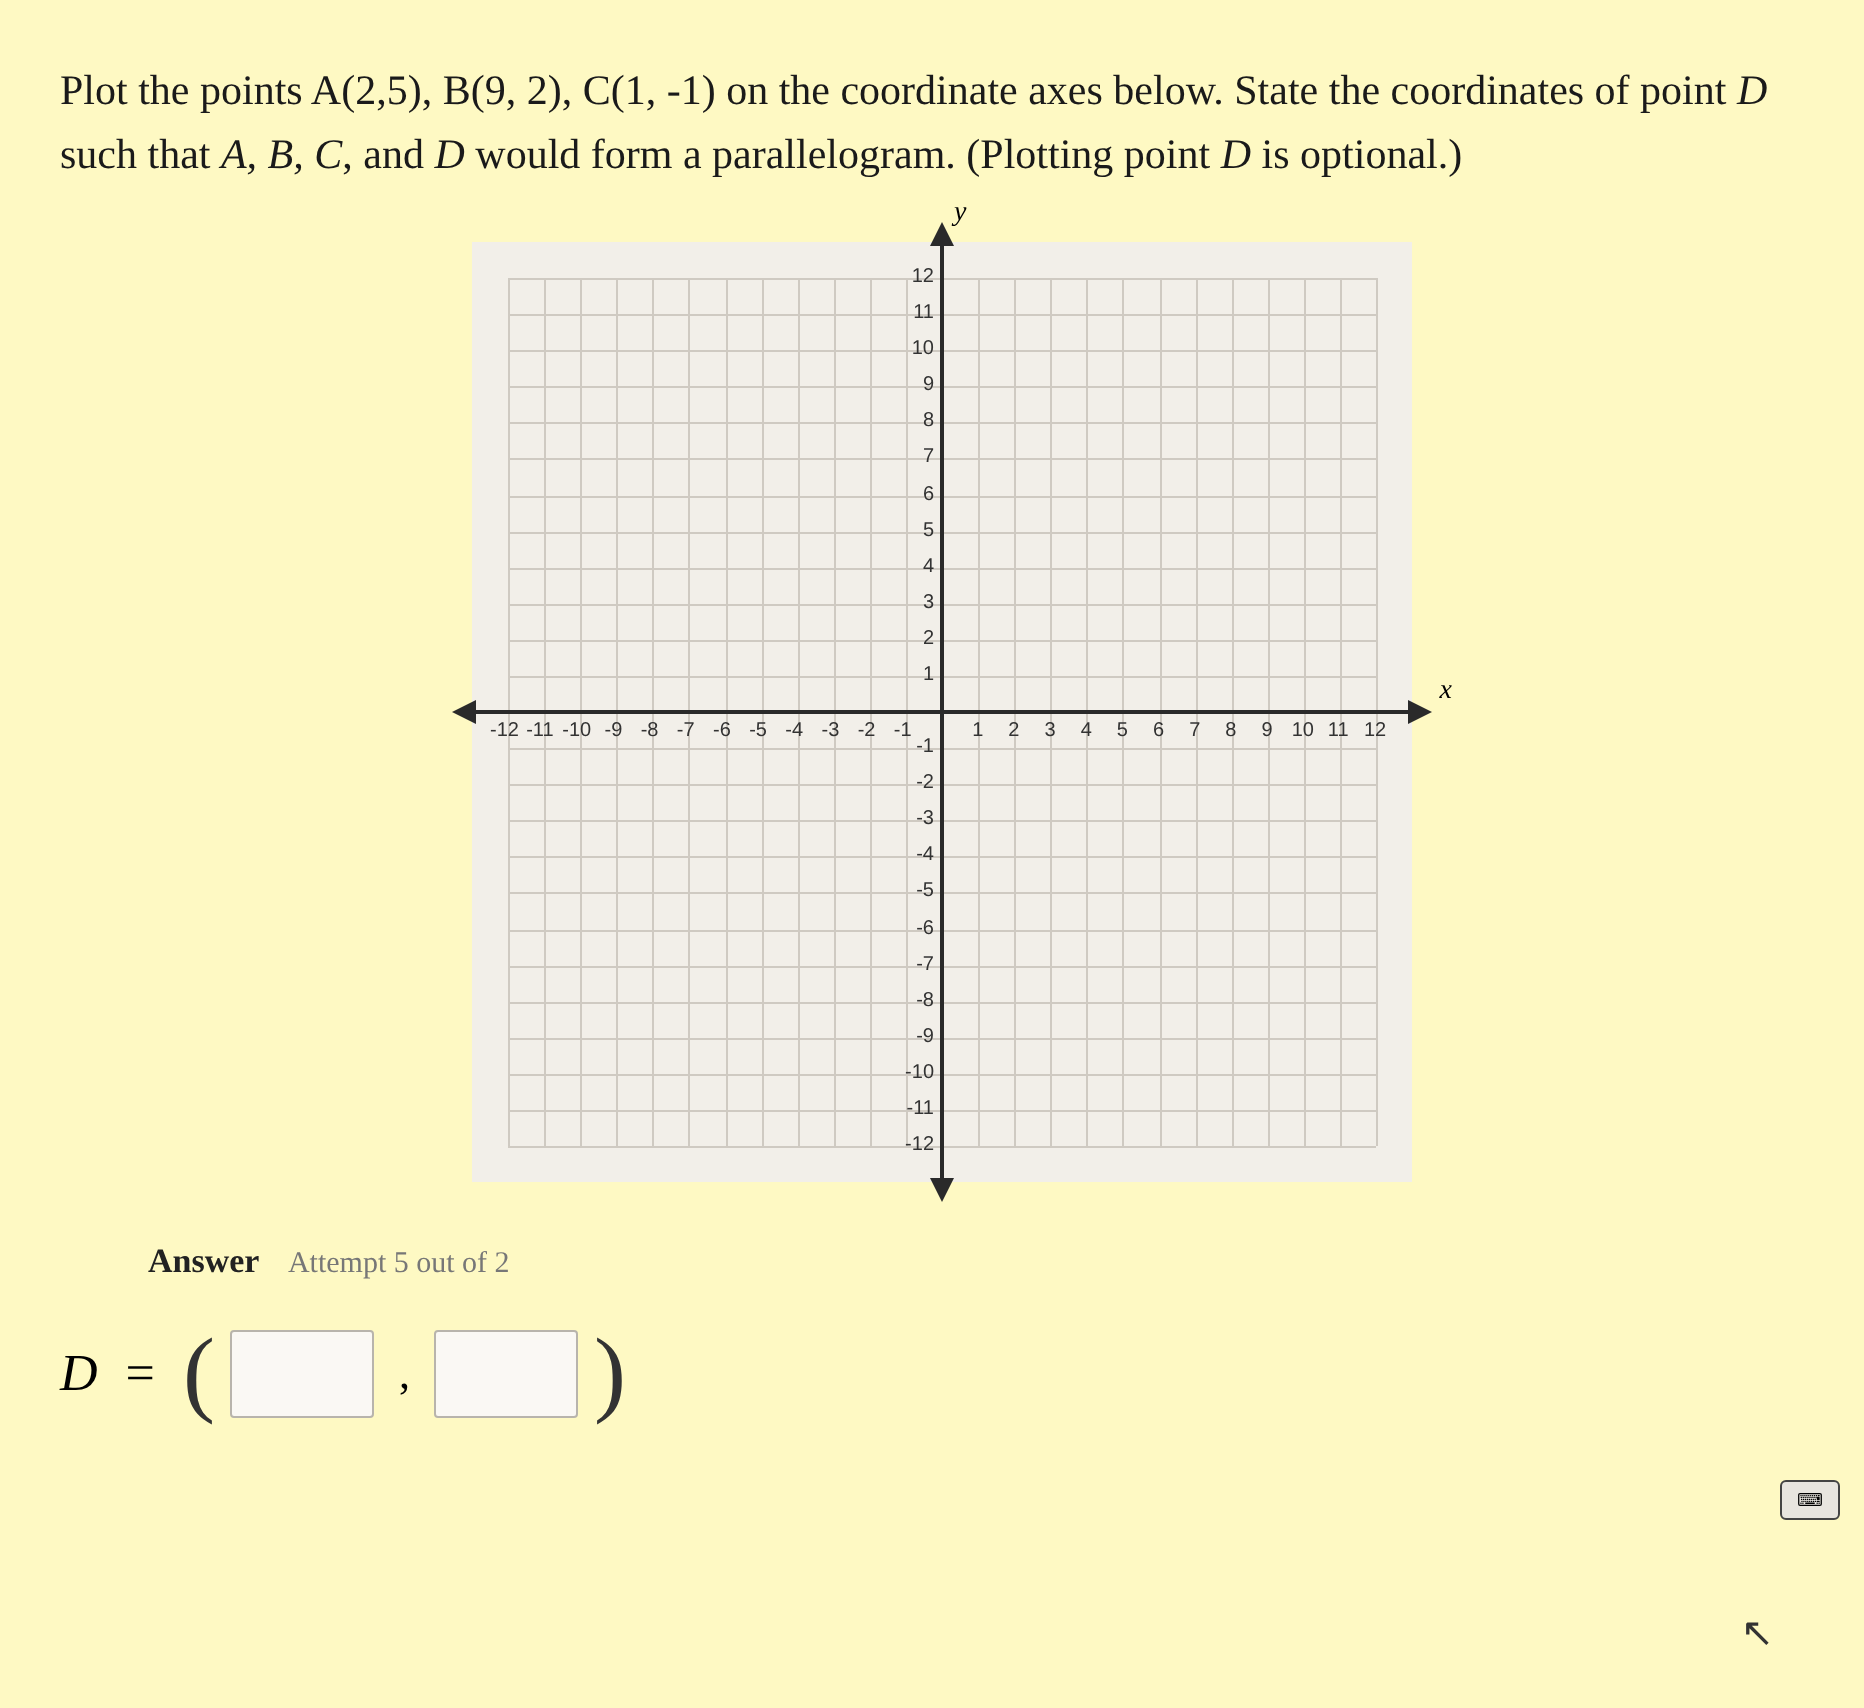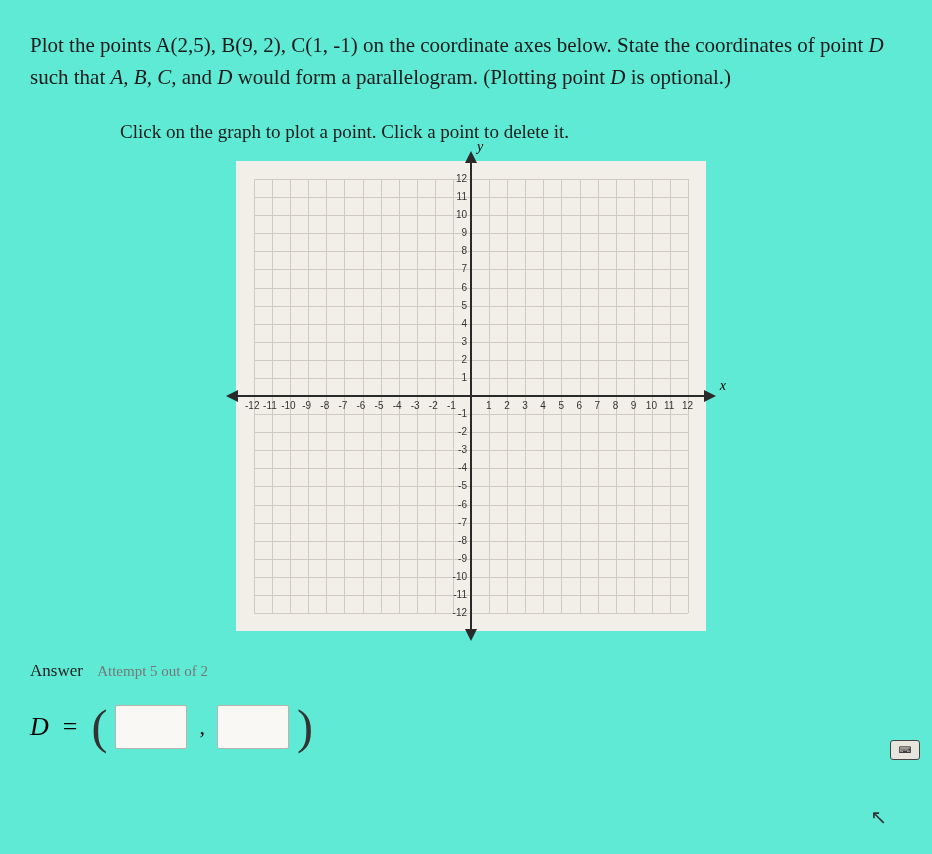--- a/index.html
+++ b/index.html
@@ -7,21 +7,21 @@
   font-family: Georgia, 'Times New Roman', serif;
   background: #ece9e4;
   width: 932px;
   height: 854px;
   position: relative;
   overflow: hidden;
 }
 .page {
   position: absolute;
   top: 0; left: 0; right: 0; bottom: 0;
-  background: #5eead4;
+  background: #fef9c3;
   padding: 30px 20px 20px 30px;
 }
 .question-text {
   font-size: 21px;
   line-height: 1.5;
   color: #1a1a1a;
   margin-bottom: 28px;
 }
 .math-it { font-style: italic; font-family: 'Times New Roman', serif; }
 .instruction {
@@ -98,21 +98,21 @@
   font-size: 14px;
 }
 .answer-section {
   margin-top: 20px;
 }
 .answer-header {
   font-size: 17px;
   color: #222;
   margin-bottom: 24px;
 }
-.answer-header .bold { font-weight: 400; }
+.answer-header .bold { font-weight: 700; margin-left: 44px; }
 .answer-header .attempt { color: #777; font-size: 15px; margin-left: 10px; }
 .answer-row {
   display: flex;
   align-items: center;
   gap: 8px;
 }
 .d-equals {
   font-size: 26px;
   font-style: italic;
   font-family: 'Times New Roman', serif;
@@ -170,21 +170,20 @@
 </style>
 </head>
 <body>
 
 <div class="page">
 
   <p class="question-text">
     <span>Plot the points A(2,5), B(9, 2), C(1, -1) on the coordinate axes below. State the coordinates of point </span><span class="math-it">D</span><span> such that </span><span class="math-it">A, B, C</span><span>, and </span><span class="math-it">D</span><span> would form a parallelogram. (Plotting point </span><span class="math-it">D</span><span> is optional.)</span>
   </p>
 
-  <p class="instruction">Click on the graph to plot a point. Click a point to delete it.</p>
 
   <div class="graph-wrap">
     <div class="graph" id="graph">
 
     <div style="position: absolute; top: 18px; bottom: 18px; left: 18px; width: 1px; background: rgb(207, 202, 194);"></div>
         <div style="position: absolute; left: 18px; right: 18px; top: 18px; height: 1px; background: rgb(207, 202, 194);"></div>
         <div style="position: absolute; top: 18px; bottom: 18px; left: 36.0833px; width: 1px; background: rgb(207, 202, 194);"></div>
         <div style="position: absolute; left: 18px; right: 18px; top: 36.0833px; height: 1px; background: rgb(207, 202, 194);"></div>
         <div style="position: absolute; top: 18px; bottom: 18px; left: 54.1667px; width: 1px; background: rgb(207, 202, 194);"></div>
         <div style="position: absolute; left: 18px; right: 18px; top: 54.1667px; height: 1px; background: rgb(207, 202, 194);"></div>

